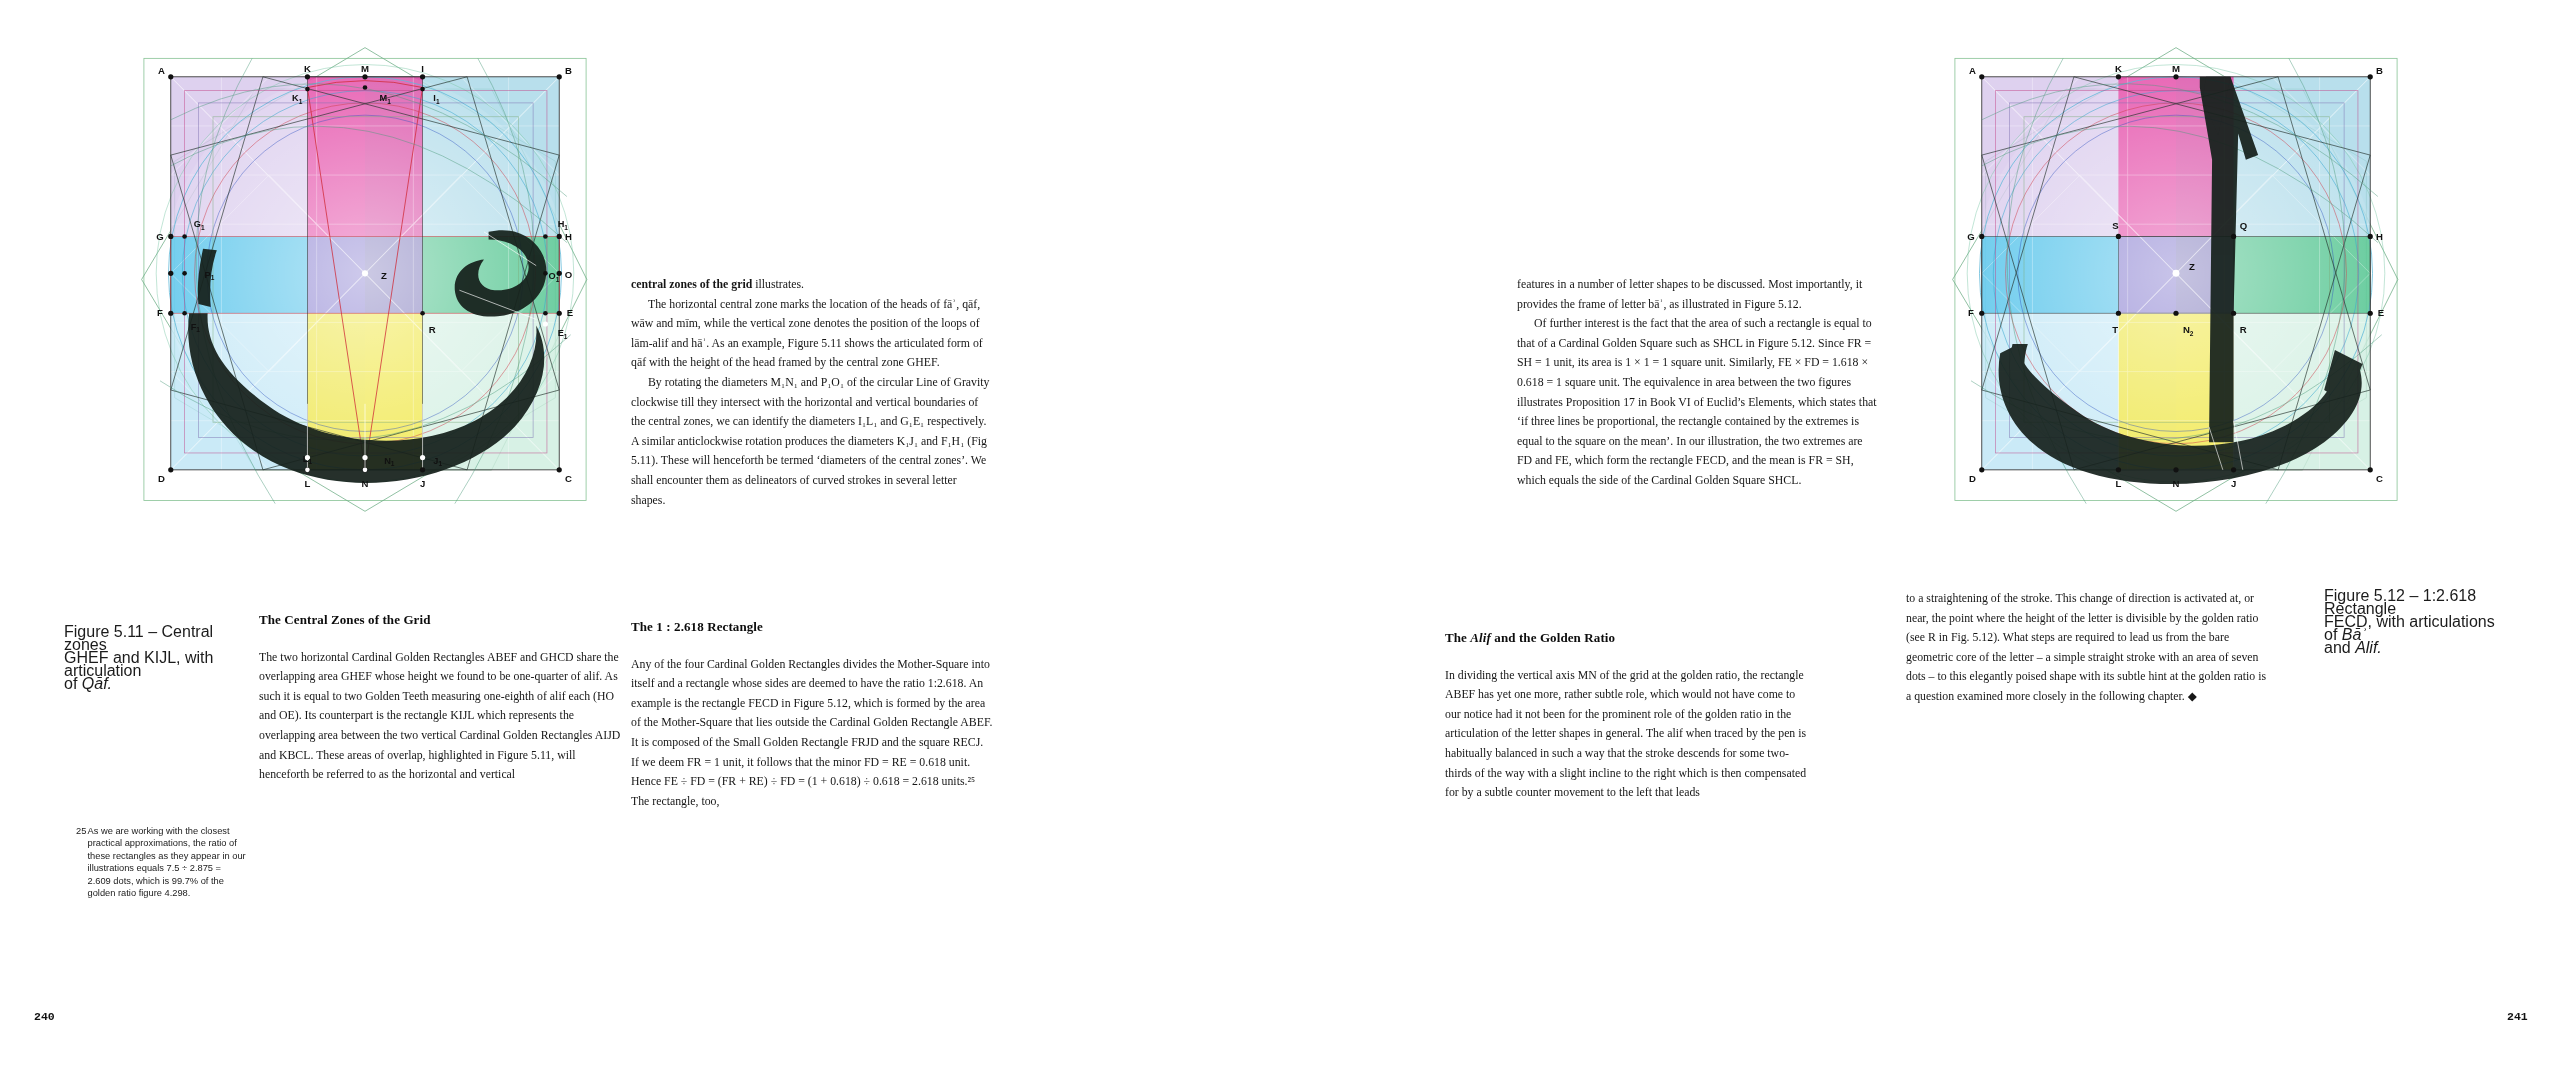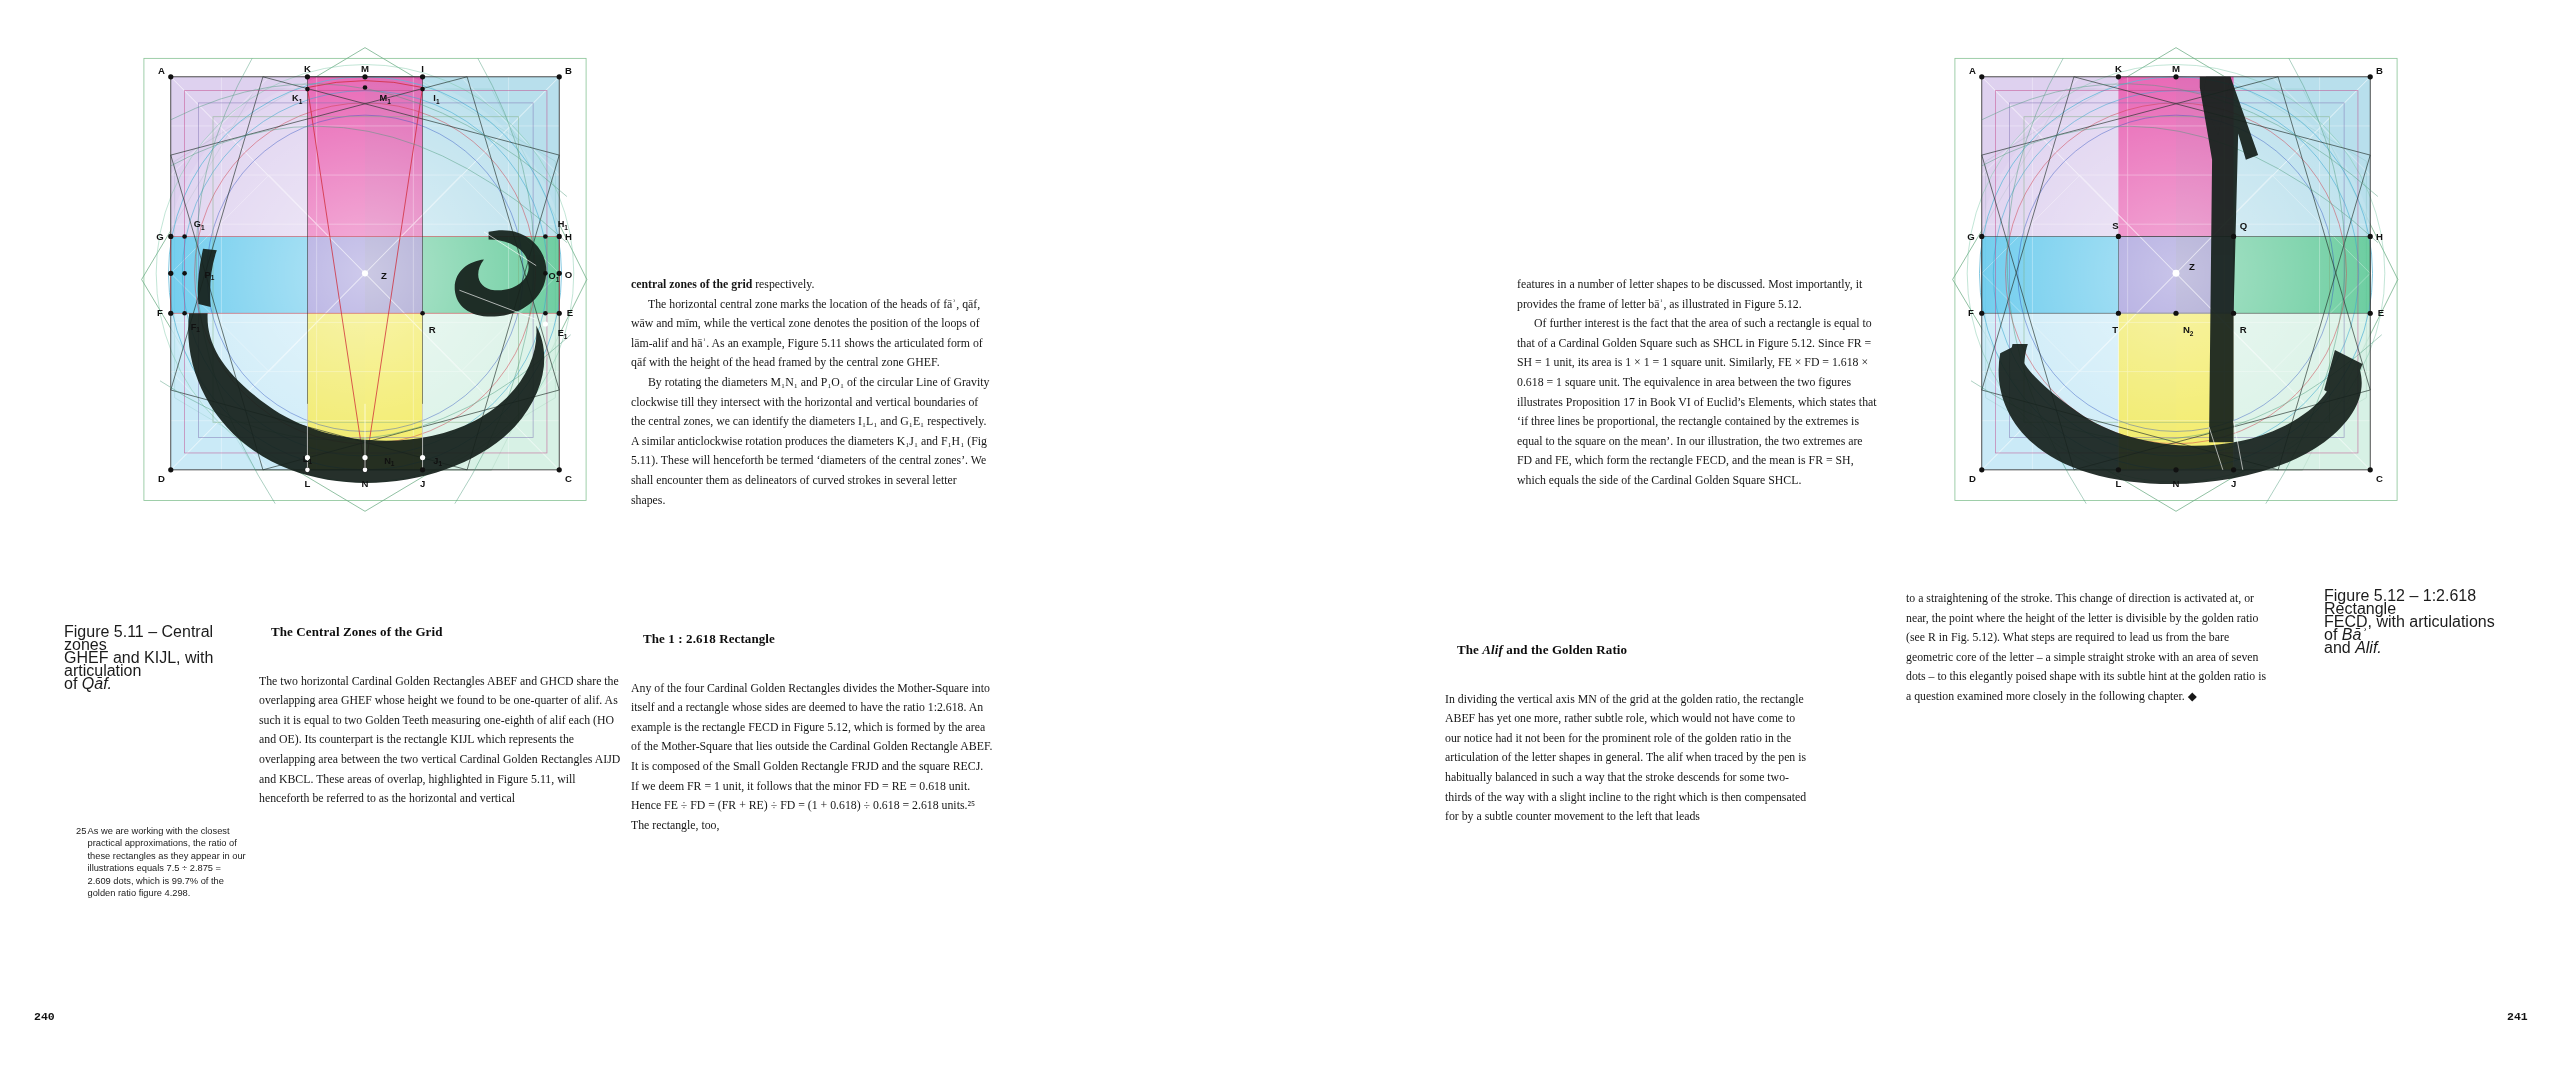--- a/index.html
+++ b/index.html
@@ -7,21 +7,21 @@
        font-family:"Liberation Serif",serif;color:#1a1a1a;}
 
   .page-spread{position:absolute;inset:0;background:#fff;}
 
   
   .col{position:absolute;font-family:"Liberation Serif",serif;
        font-size:11.8px;line-height:19.6px;color:#161616;text-align:left;}
   .col p{margin:0;}
   .col p.indent{text-indent:17px;}
   .head{font-family:"Liberation Serif",serif;font-weight:bold;font-size:13px;
-        line-height:17px;margin:12px;color:#0d0d0d;letter-spacing:0.1px;}
+        line-height:17px;margin:0;color:#0d0d0d;letter-spacing:0.1px;}
   .gap{height:19.6px;}
   i,em{font-style:italic;}
 
   
   .note{position:absolute;font-family:"Liberation Sans",sans-serif;
         font-size:16px;line-height:13px;color:#1b1b1b;}
   .fnote{position:absolute;font-family:"Liberation Sans",sans-serif;
          font-size:9.3px;line-height:12.4px;color:#1b1b1b;margin-left:12px;}
   .fnote .num{position:absolute;left:0;top:0;}
   .fnote .body{display:block;padding-left:11.5px;}
@@ -369,21 +369,21 @@
     <span class="body">As we are working with the closest practical approximations, the ratio of these rectangles as they appear in our illustrations equals 7.5 ÷ 2.875 = 2.609 dots, which is 99.7% of the golden ratio figure 4.298.</span>
   </div>
 
   <div class="col" style="left:259px;top:611px;width:362px;">
     <h2 class="head">The Central Zones of the Grid</h2>
     <div class="gap"></div>
     <p><span>The two horizontal Cardinal Golden Rectangles ABEF and GHCD share the overlapping area GHEF whose height we found to be one-quarter of alif. As such it is equal to two Golden Teeth measuring one-eighth of alif each (HO and OE). Its counterpart is the rectangle KIJL which represents the overlapping area between the two vertical Cardinal Golden Rectangles AIJD and KBCL. These areas of overlap, highlighted in Figure 5.11, will henceforth be referred to as the horizontal and vertical</span></p>
   </div>
 
   <div class="col" style="left:631px;top:275px;width:362px;">
-    <p><b>central zones of the grid</b><span> respectively.</span></p>
+    <p><b>central zones of the grid</b><span> illustrates.</span></p>
     <p class="indent">The horizontal central zone marks the location of the heads of fāʾ, qāf, wāw and mīm, while the vertical zone denotes the position of the loops of lām-alif and hāʾ. As an example, Figure 5.11 shows the articulated form of qāf with the height of the head framed by the central zone GHEF.</p>
     <p class="indent">By rotating the diameters M₁N₁ and P₁O₁ of the circular Line of Gravity clockwise till they intersect with the horizontal and vertical boundaries of the central zones, we can identify the diameters I₁L₁ and G₁E₁ respectively. A similar anticlockwise rotation produces the diameters K₁J₁ and F₁H₁ (Fig 5.11). These will henceforth be termed ‘diameters of the central zones’. We shall encounter them as delineators of curved strokes in several letter shapes.</p>
   </div>
 
   <div class="col" style="left:631px;top:618px;width:362px;">
     <h2 class="head">The 1 : 2.618 Rectangle</h2>
     <div class="gap"></div>
     <p>Any of the four Cardinal Golden Rectangles divides the Mother-Square into itself and a rectangle whose sides are deemed to have the ratio 1:2.618. An example is the rectangle FECD in Figure 5.12, which is formed by the area of the Mother-Square that lies outside the Cardinal Golden Rectangle ABEF. It is composed of the Small Golden Rectangle FRJD and the square RECJ. If we deem FR = 1 unit, it follows that the minor FD = RE = 0.618 unit. Hence FE ÷ FD = (FR + RE) ÷ FD = (1 + 0.618) ÷ 0.618 = 2.618 units.²⁵ The rectangle, too,</p>
   </div>
 

